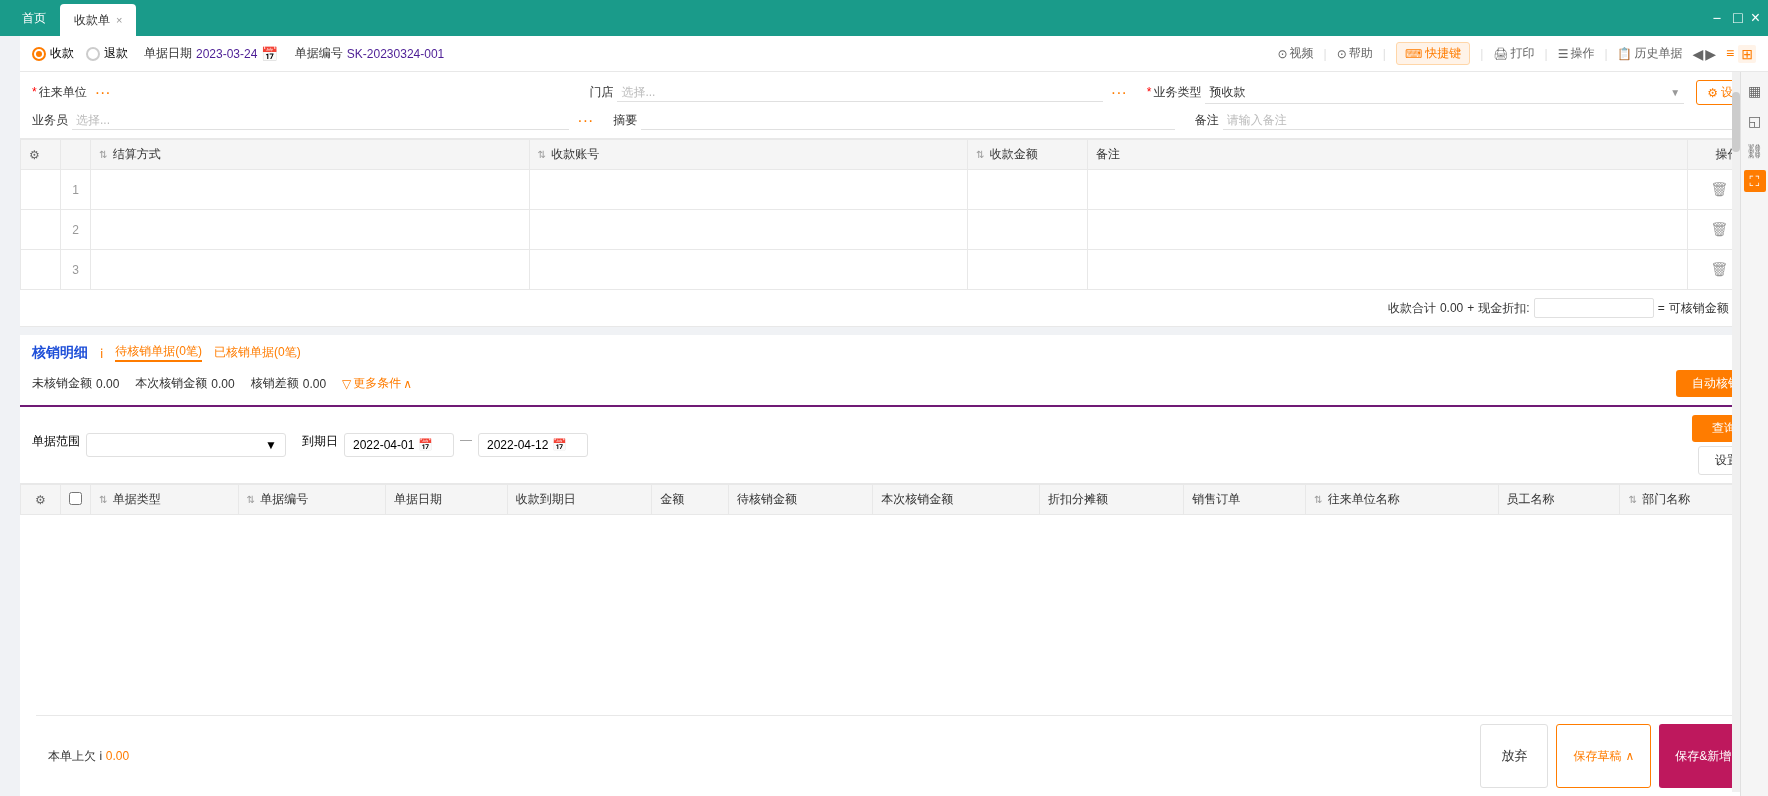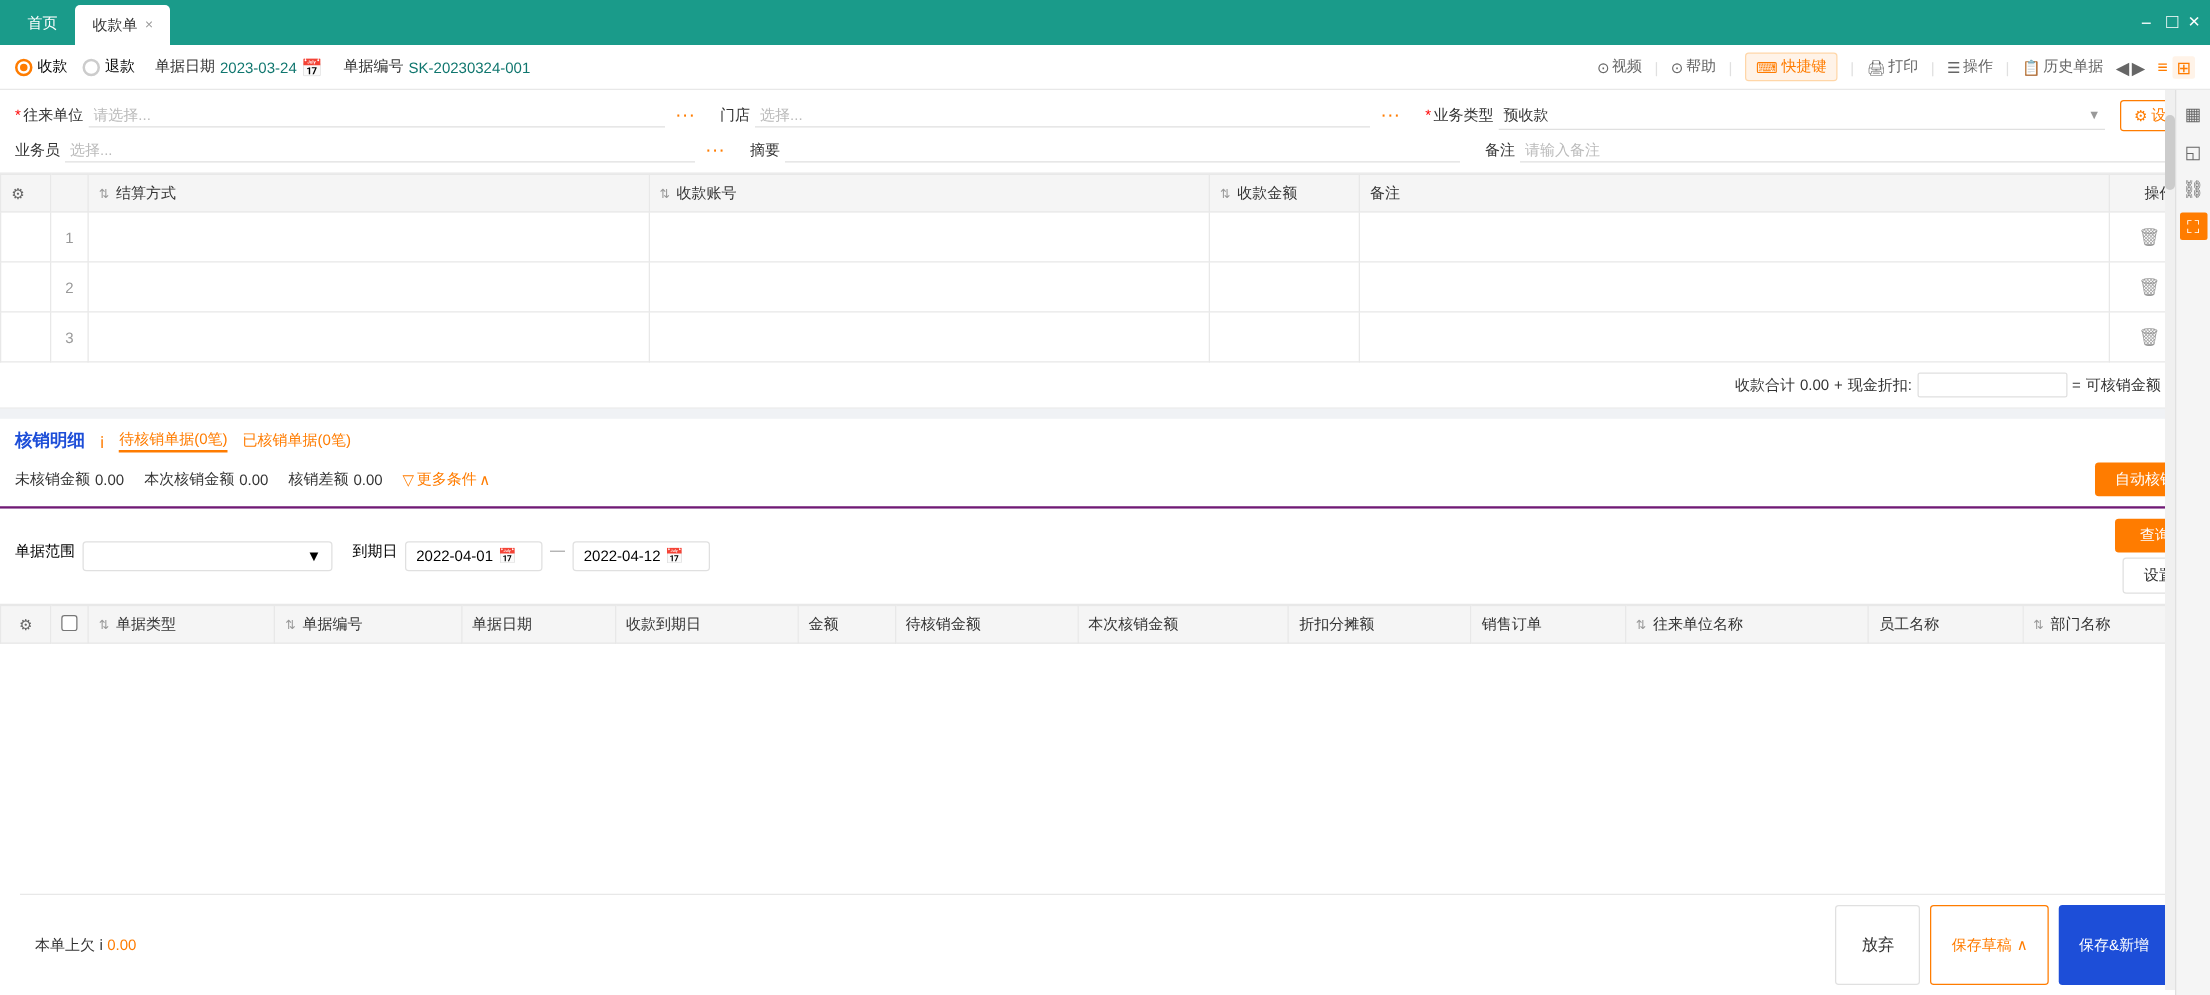--- a/index.html
+++ b/index.html
@@ -35,20 +35,21 @@
     }
     .tab-bar-right span { cursor: pointer; font-size: 16px; }
 
     
     .main-content {
       background: #fff;
       height: calc(796px - 36px);
       display: flex;
       flex-direction: column;
       position: relative;
+      margin-left: 20px;
     }
 
     
     .toolbar {
       display: flex;
       align-items: center;
       padding: 6px 12px;
       border-bottom: 1px solid #e8e8e8;
       gap: 16px;
       background: #fff;
@@ -59,21 +60,21 @@
       width: 14px; height: 14px; border-radius: 50%;
       border: 2px solid #ccc; background: #fff;
       display: flex; align-items: center; justify-content: center;
     }
     .radio-circle.active { border-color: #ff7c00; }
     .radio-circle.active::after {
       content: ''; width: 6px; height: 6px; border-radius: 50%; background: #ff7c00;
     }
     .toolbar-field { display: flex; align-items: center; gap: 4px; }
     .toolbar-label { color: #333; }
-    .toolbar-value { color: #0f766e; font-weight: 500; }
+    .toolbar-value { color: #4c1d95; font-weight: 500; }
     .calendar-icon { color: #ff7c00; cursor: pointer; font-size: 14px; }
     .toolbar-right {
       margin-left: auto;
       display: flex;
       align-items: center;
       gap: 10px;
       color: #666;
     }
     .toolbar-right .link { color: #666; cursor: pointer; display: flex; align-items: center; gap: 2px; }
     .toolbar-right .separator { color: #e0e0e0; }
@@ -272,23 +273,23 @@
     .btn-discard {
       background: #fff; border: 1px solid #e0e0e0; color: #333;
       padding: 22px 20px; border-radius: 3px; cursor: pointer; font-size: 13px;
     }
     .btn-draft {
       background: #fff; border: 1px solid #ff7c00; color: #ff7c00;
       padding: 6px 16px; border-radius: 3px; cursor: pointer; font-size: 13px;
       display: flex; align-items: center; gap: 4px;
     }
     .btn-save-new {
-      background: #1d4ed8; border: none; color: #fff;
+      background: #be185d; border: none; color: #fff;
       padding: 6px 16px; border-radius: 3px; cursor: pointer; font-size: 13px;
-      display: flex; align-items: center; gap: 12px;
+      display: flex; align-items: center; gap: 0;
     }
 
     
     .right-sidebar {
       position: absolute;
       right: 0;
       top: 36px;
       width: 28px;
       height: calc(796px - 36px);
       background: #f5f5f5;
@@ -384,21 +385,20 @@
         <span class="view-icon" style="color:#ff7c00; background:#fff3e8; padding:1px 3px; border-radius:2px;">⊞</span>
       </div>
     </div>
   </div>
 
   <div class="form-section">
     <div class="form-row">
 
       <div class="form-field" style="flex:2;">
         <span class="form-field-label required">往来单位</span>
-        <input class="form-input" placeholder="请选择..." style="">
         <span class="more-btn">···</span>
       </div>
 
       <div class="form-field" style="flex:2; margin-left:20px;">
         <span class="form-field-label">门店</span>
         <input class="form-input" placeholder="选择..." style="">
         <span class="more-btn">···</span>
       </div>
 
       <div class="form-field" style="flex:2; margin-left:20px;">

